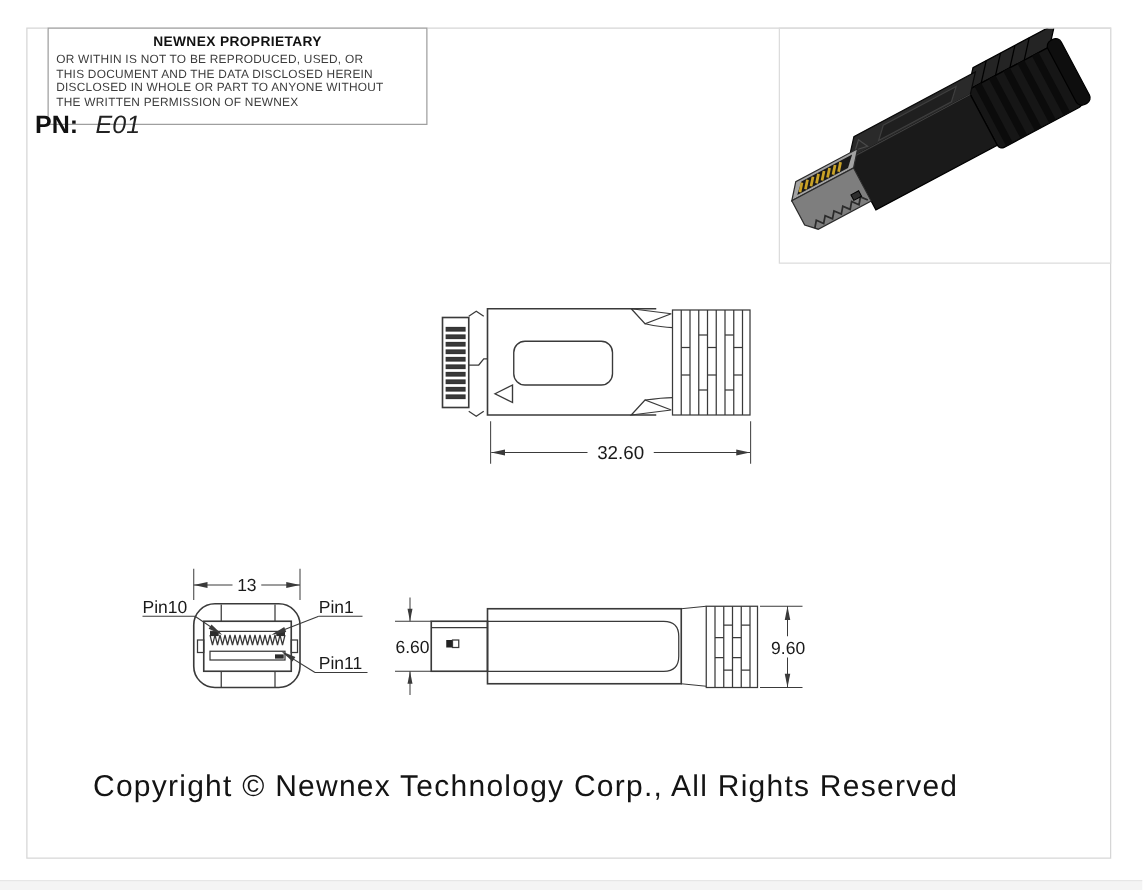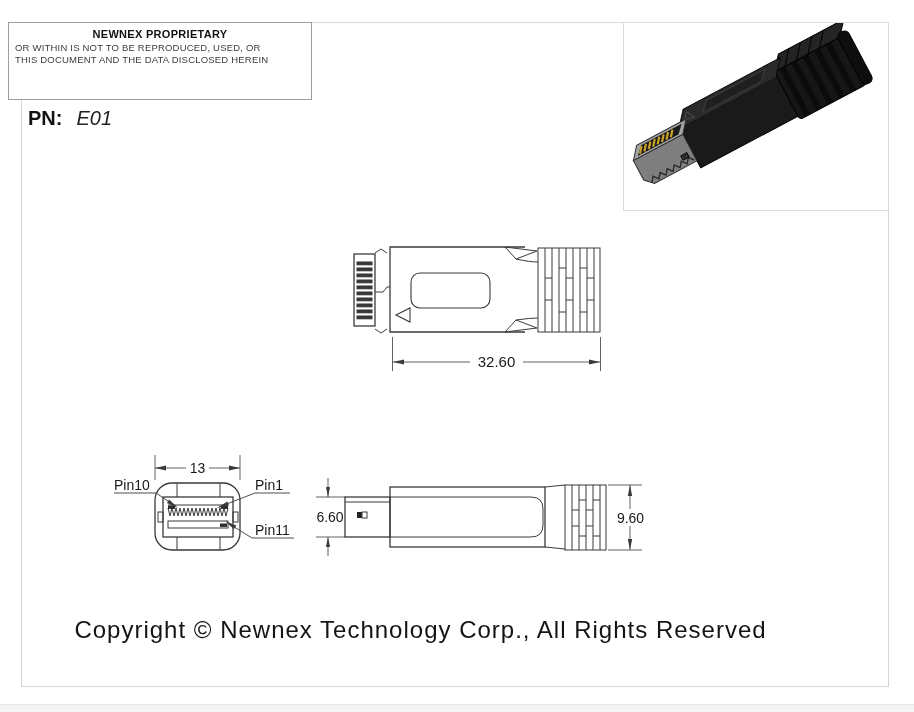--- a/index.html
+++ b/index.html
@@ -1,26 +1,26 @@
 <!DOCTYPE html>
 <html><head>
 <meta charset="utf-8">
 <style>
   * { box-sizing: border-box; margin: 0; padding: 0; }
   html,body { width: 914px; height: 712px; background: #ffffff; overflow: hidden;
               font-family: "Liberation Sans", sans-serif; }
   .page { position: relative; width: 914px; height: 712px; background: #fff; }
   .frame { position: absolute; left: 21px; top: 22px; width: 868px; height: 665px;
            border: 1px solid #d6d6d6; }
-  .prop-box { position: absolute; left: 8px; top: 22px; width: 304px; height: 78px;
+  .prop-box { position: absolute; left: 38px; top: 22px; width: 304px; height: 78px;
               border: 1px solid #9f9f9f; background: #fff; padding: 5px 6px 0 6px; }
   .prop-title { font-size: 11px; font-weight: bold; letter-spacing: .3px;
                 text-align: center; color: #111; margin-bottom: 2px; }
   .prop-line { font-size: 9.5px; line-height: 11.6px; color: #3c3c3c; letter-spacing: .2px; }
-  .pn-row { position: absolute; left: 28px; top: 107px; font-size: 20px; color: #111; }
+  .pn-row { position: absolute; left: 28px; top: 89px; font-size: 20px; color: #111; }
   .pn-label { font-weight: bold; }
   .pn-value { font-style: italic; margin-left: 14px; color: #222; }
   .render-box { position: absolute; left: 623px; top: 22px; width: 266px; height: 189px;
                 border: 1px solid #dcdcdc; }
   .view { position: absolute; }
   .footer { position: absolute; left: 21px; top: 616px; width: 799px; text-align: center;
             color: #141414; }
   .copyright { font-size: 24px; letter-spacing: 1px; line-height: 28px; }
   .units { font-size: 21px; letter-spacing: 1px; line-height: 24px; }
   .bottom-strip { position: absolute; left: 0; bottom: 0; width: 914px; height: 8px;
@@ -31,20 +31,22 @@
 <body>
 
 <div class="page">
 
   <div class="frame"></div>
 
   <div class="prop-box">
     <div class="prop-title">NEWNEX PROPRIETARY</div>
     <div class="prop-line">OR WITHIN IS NOT TO BE REPRODUCED, USED, OR</div>
     <div class="prop-line">THIS DOCUMENT AND THE DATA DISCLOSED HEREIN</div>
+    <div class="prop-line">DISCLOSED IN WHOLE OR PART TO ANYONE WITHOUT</div>
+    <div class="prop-line">THE WRITTEN PERMISSION OF NEWNEX</div>
   </div>
 
   <div class="pn-row">
     <span class="pn-label">PN:</span><span class="pn-value">E01</span>
   </div>
 
   <div class="render-box">
     <svg width="266" height="189" viewBox="0 0 266 189">
       <g transform="translate(16,150) rotate(-28)">
 

